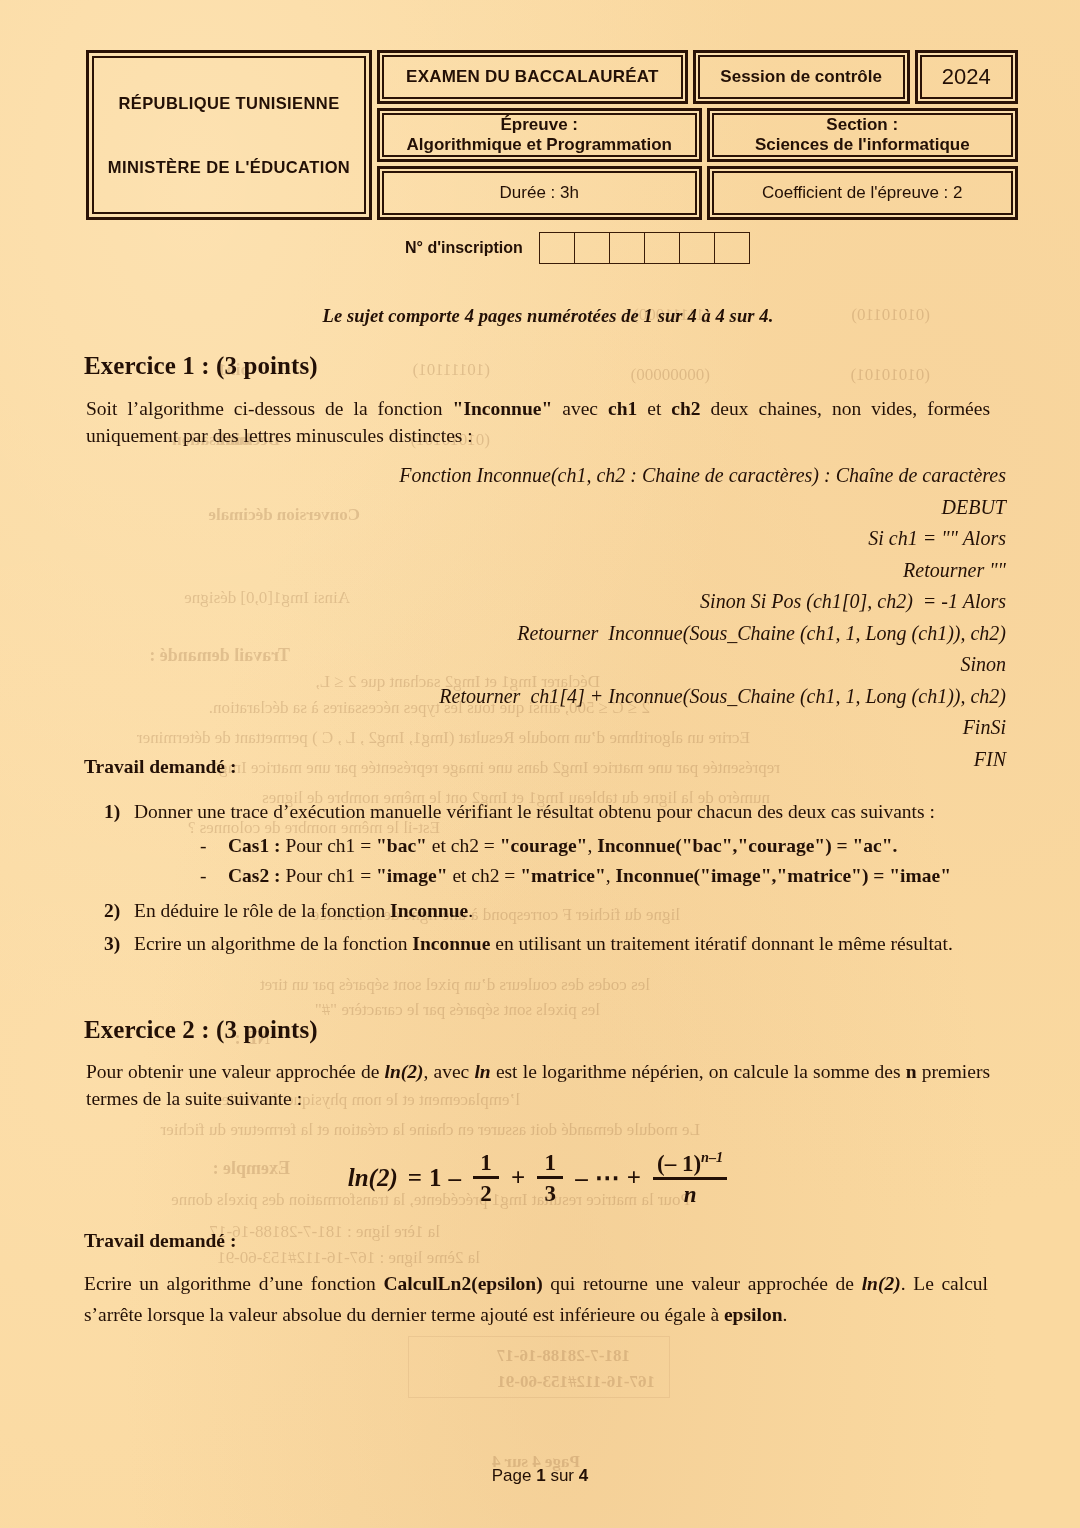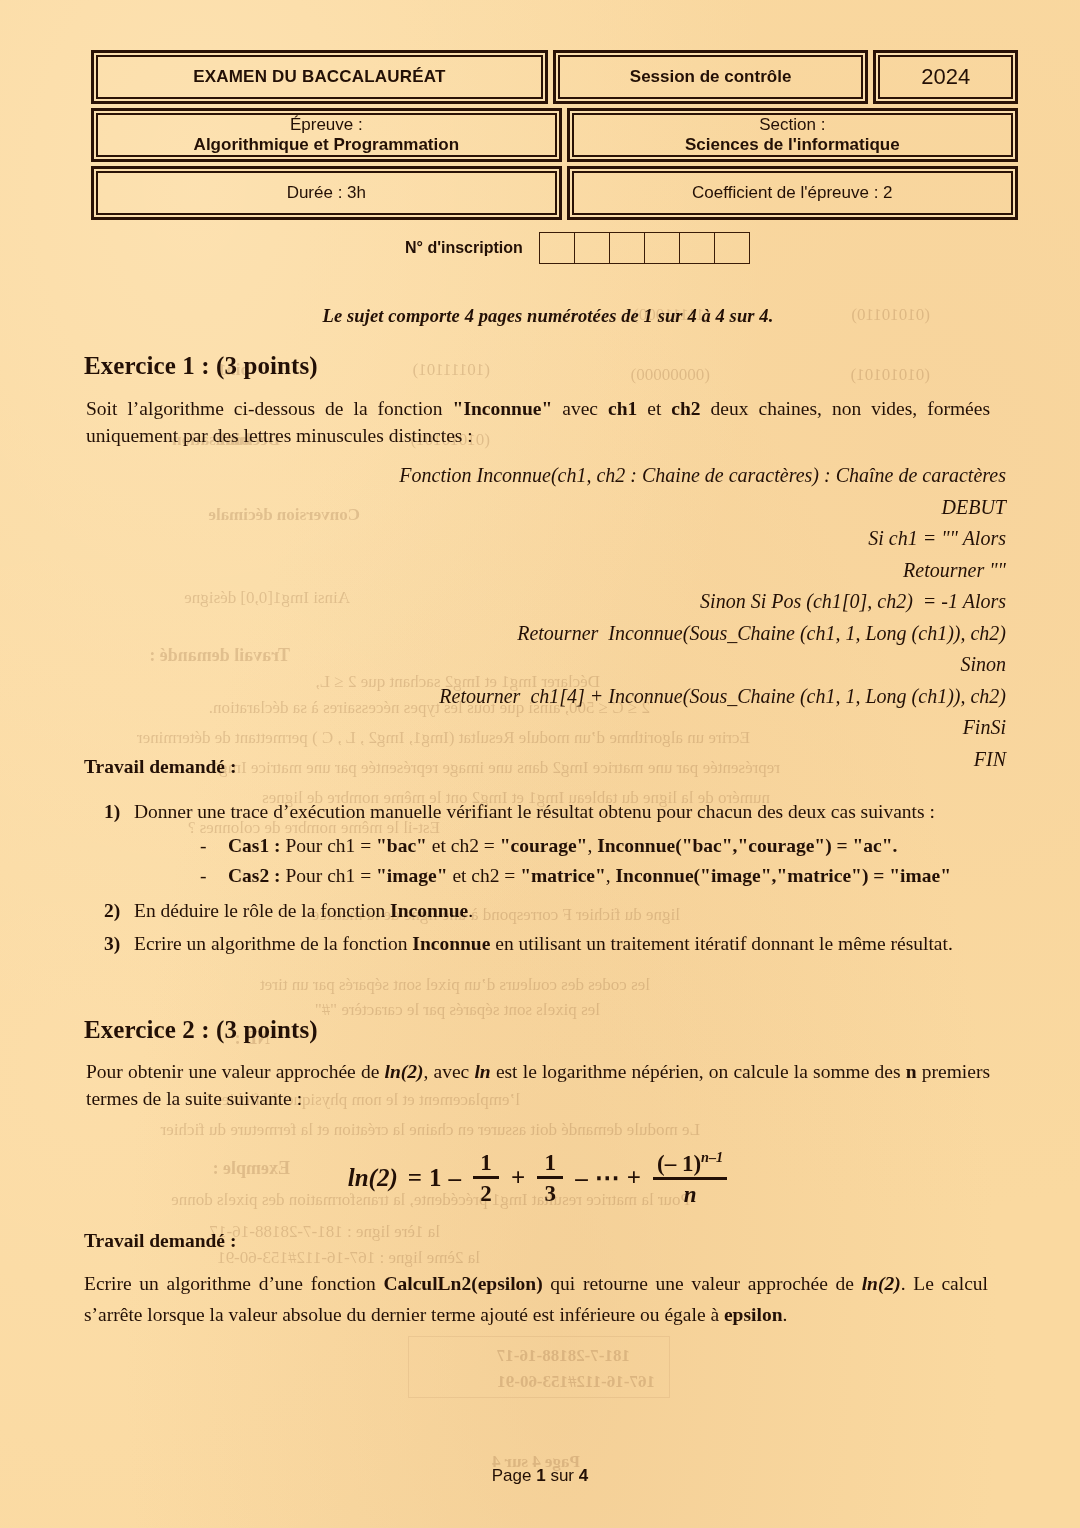--- a/index.html
+++ b/index.html
@@ -65,21 +65,21 @@
     margin-right:5px;
   }
   .hcell:last-child{margin-right:0;}
   .c-examen{flex:1.63;font-weight:bold;font-size:17px;letter-spacing:.2px;}
   .c-session{flex:1.10;font-weight:bold;font-size:17px;}
   .c-year{flex:.46;font-weight:normal;font-size:22px;}
   .c-epreuve{flex:1.63;}
   .c-section{flex:1.56;}
   .c-duree{flex:1.63;}
   .c-coef{flex:1.56;}
-  .hc-l1{font-weight:normal;}
+  .hc-l1{font-weight:bold;}
   .hc-l2{font-weight:bold;}
 
   
   .inscr{
     position:absolute;left:405px;top:232px;
     display:flex;align-items:center;
   }
   .inscr-label{
     font-family:"Liberation Sans", sans-serif;
     font-weight:bold;font-size:16px;margin-right:16px;
@@ -206,20 +206,24 @@
     <div class="ghost" style="left: 600px; top: 1248px; font-size: 17px;">la 2ème ligne : 167-16-112#153-60-91</div>
     <div class="ghost b" style="left: 500px; top: 1452px; font-size: 17px;">Page 4 sur 4</div>
     <div class="ghost b" style="left: 450px; top: 1346px; font-size: 17px;">181-7-28188-16-17</div>
     <div class="ghost b" style="left: 425px; top: 1372px; font-size: 17px;">167-16-112#153-60-91</div>
     <div class="ghost-box" style="left: 410px; top: 1336px; width: 260px; height: 60px;"></div>
   </div>
 
 <div class="page">
 
   <div class="hdr">
+    <div class="hdr-left">
+      <div>RÉPUBLIQUE TUNISIENNE</div>
+      <div>MINISTÈRE DE L'ÉDUCATION</div>
+    </div>
     <div class="hdr-right">
       <div class="hrow">
         <div class="hcell c-examen">EXAMEN DU BACCALAURÉAT</div>
         <div class="hcell c-session">Session  de contrôle</div>
         <div class="hcell c-year">2024</div>
       </div>
       <div class="hrow">
         <div class="hcell c-epreuve">
           <span class="hc-l1">Épreuve :</span>
           <span class="hc-l2">Algorithmique et Programmation</span>

